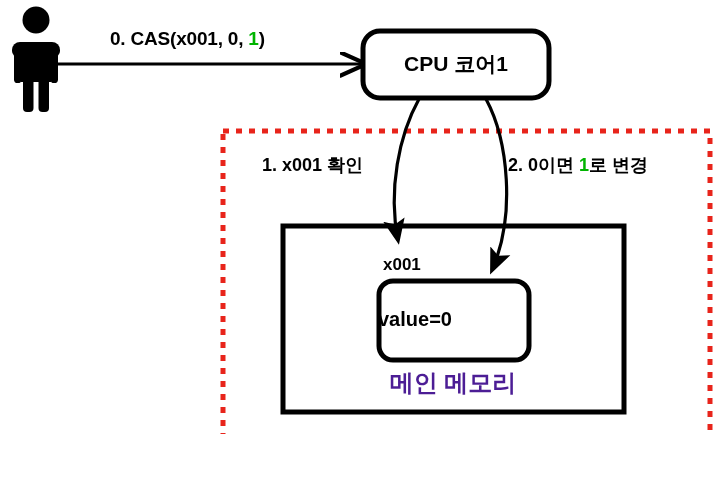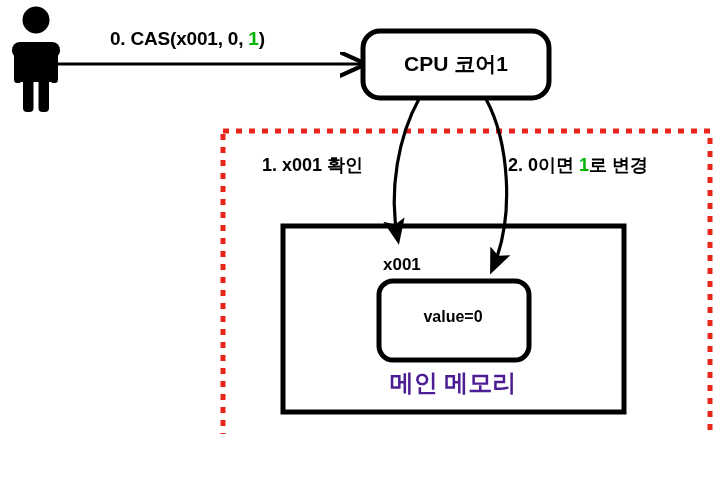--- a/index.html
+++ b/index.html
@@ -67,22 +67,22 @@
   .addr-label {
     left: 383px;
     top: 256px;
     font-size: 17px;
     font-weight: 700;
   }
   .value-label {
     left: 378px;
     top: 309px;
     width: 150px;
-    text-align: center;
-    font-size: 16px;
+    text-align: left;
+    font-size: 20px;
     font-weight: 700;
   }
   .memory-label {
     left: 281px;
     top: 371px;
     width: 344px;
     text-align: center;
     font-size: 24px;
     font-weight: 700;
     color: #4c1d95;

